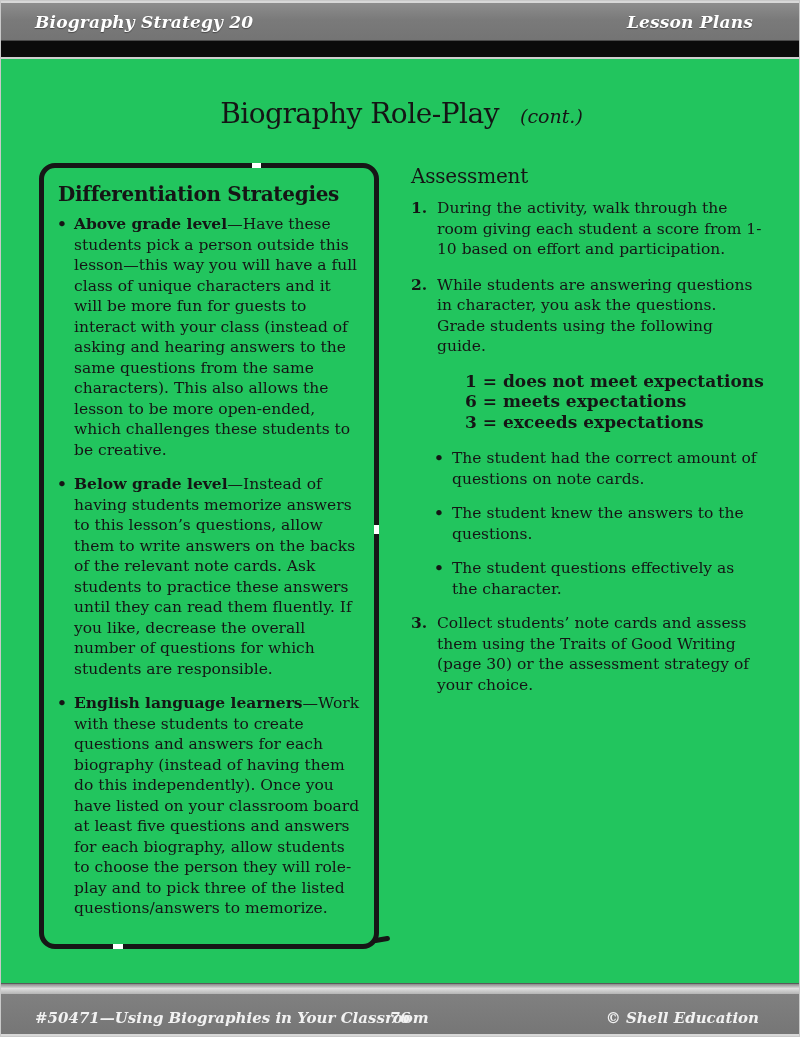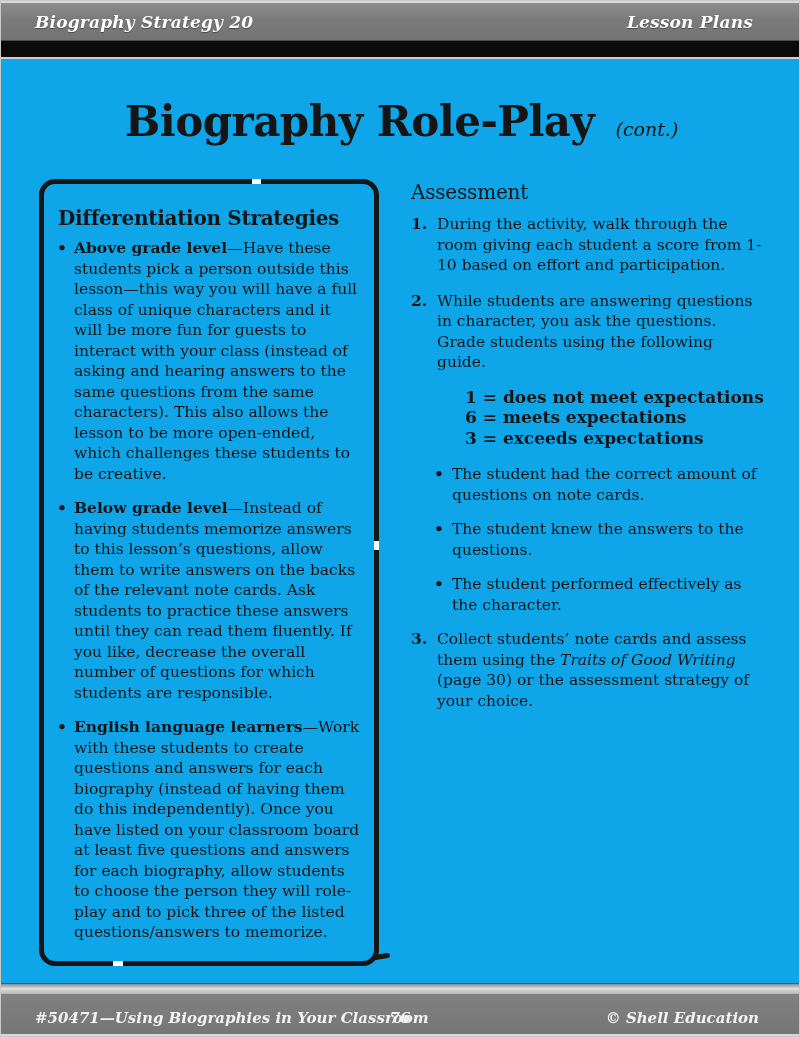--- a/index.html
+++ b/index.html
@@ -1,21 +1,21 @@
 <!DOCTYPE html>
 <html><head>
 <meta charset="utf-8">
 <style>
   html, body { margin: 0; padding: 0; background: #e8e8e8; }
   .page {
     position: relative;
     width: 800px;
     height: 1037px;
     margin: 0 auto;
-    background: #0ea5e9;
+    background: #22c55e;
     box-sizing: border-box;
     border: 1px solid #c9c9c9;
     font-family: "DejaVu Serif", serif;
     color: #151515;
     overflow: hidden;
   }
 
   
   .band-gray-top {
     height: 39px;
@@ -68,38 +68,38 @@
   }
   .footer-center { position: absolute; left: 0; right: 0; text-align: center; }
 
   
   .content { position: relative; padding: 0 35px 0 38px; }
   .page-title {
     text-align: center;
     margin-top: 38px;
     white-space: nowrap;
   }
-  .page-title .main { font-size: 42px; font-weight: bold; letter-spacing: -0.5px; margin-top: 20px; }
+  .page-title .main { font-size: 28px; font-weight: normal; letter-spacing: -0.5px; margin-top: 20px; }
   .page-title .cont { font-size: 19px; font-style: italic; margin-left: 21px; }
 
   .columns {
     display: flex;
     gap: 32px;
     margin-top: 33px;
     align-items: flex-start;
   }
 
   
   .sketch-box {
     width: 340px;
     min-height: 786px;
     box-sizing: border-box;
     border: 5px solid #161616;
     border-radius: 16px;
-    padding: 20px 11px 18px 13px;
+    padding: 12px 11px 18px 13px;
     position: relative;
     flex: 0 0 auto;
   }
   .notch { position: absolute; background: #ffffff; }
   .notch-top    { top: -5px; left: 63%; width: 9px; height: 5px; }
   .notch-right  { right: -5px; top: 46%; width: 5px; height: 9px; }
   .notch-bottom { bottom: -5px; left: 21%; width: 10px; height: 5px; }
   .corner-dash {
     position: absolute;
     right: -16px; bottom: 2px;
@@ -147,21 +147,21 @@
     font-size: 17px;
     line-height: 20.5px;
   }
   .r-bullet {
     display: flex;
     font-size: 15.5px;
     line-height: 20.5px;
     margin: 0 0 14px 23px;
   }
   .r-bullet .bullet-glyph { flex: 0 0 18px; }
-  .italic { font-style: italic; }
+  .italic { }
 </style>
 </head>
 <body>
 
 <div class="page">
 
   <div class="band-gray-top">
     <span class="band-text">Biography Strategy 20</span>
     <span class="band-text">Lesson Plans</span>
   </div>
@@ -221,21 +221,21 @@
         <div class="r-bullet">
           <span class="bullet-glyph">•</span>
           <span>The student had the correct amount of questions on note cards.</span>
         </div>
         <div class="r-bullet">
           <span class="bullet-glyph">•</span>
           <span>The student knew the answers to the questions.</span>
         </div>
         <div class="r-bullet">
           <span class="bullet-glyph">•</span>
-          <span>The student performed effectively as the character.</span>
+          <span>The student questions effectively as the character.</span>
         </div>
 
         <div class="num-item">
           <span class="num-label">3.</span>
           <span><span>Collect students’ note cards and assess them using the </span><span class="italic">Traits of Good Writing</span><span> (page 30) or the assessment strategy of your choice.</span></span>
         </div>
       </div>
 
     </div>
   </div>

